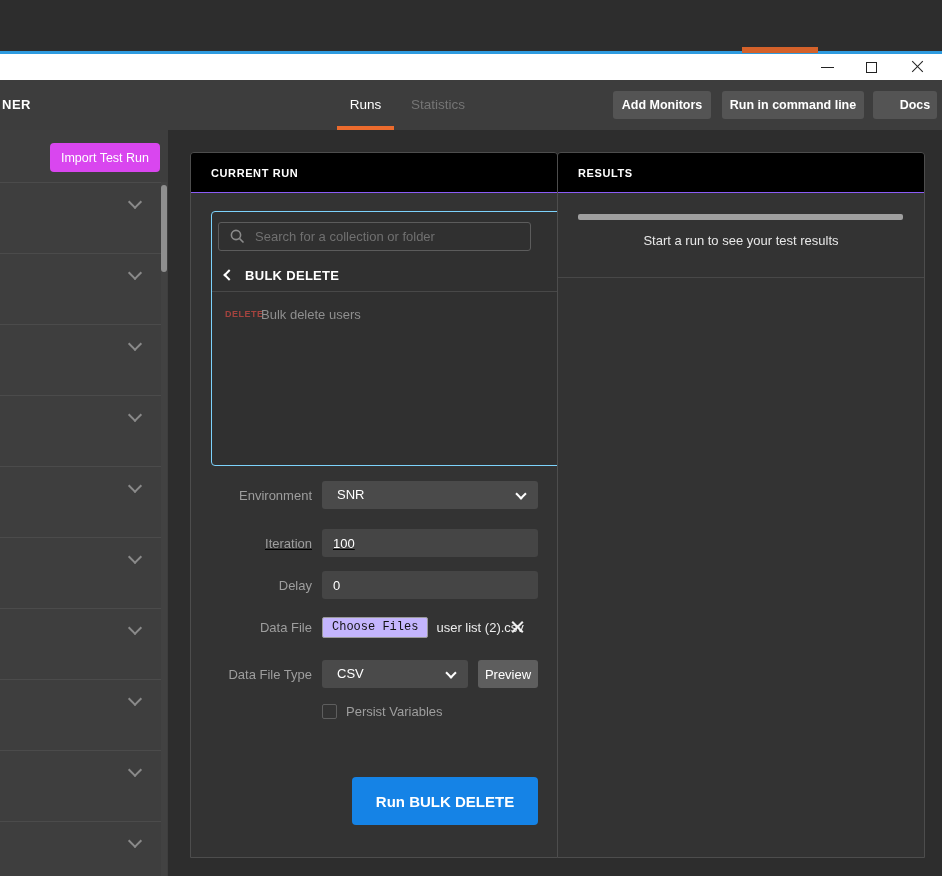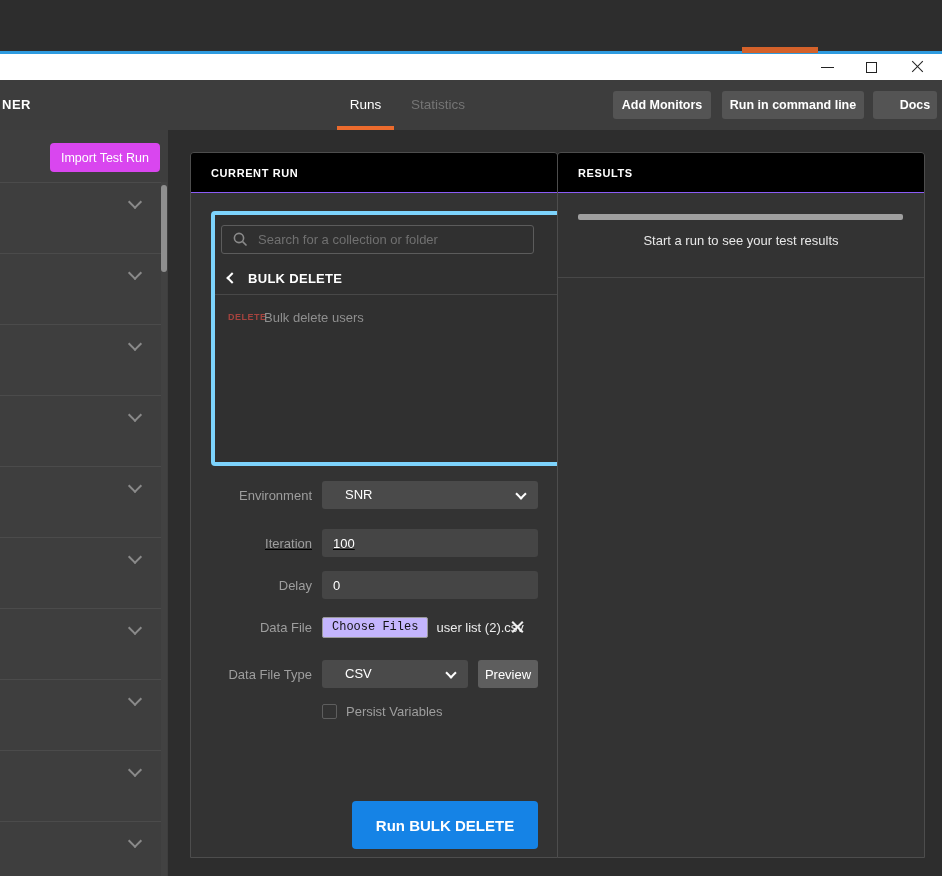--- a/index.html
+++ b/index.html
@@ -56,21 +56,21 @@
 
   
   .panel { position:absolute; top:152px; height:706px; background:#333333; border:1px solid #4d4d4d; border-radius:4px 4px 0 0; }
   .panel-cr { left:190px; width:368px; }
   .panel-rs { left:557px; width:368px; }
   .panel-header { height:40px; background:#000000; border-bottom:1px solid #8b5cf6; border-radius:3px 3px 0 0;
                   line-height:40px; padding-left:20px; color:#fff; font-size:11px; font-weight:700; letter-spacing:.6px; }
 
   
   .coll-box { position:absolute; left:20px; top:58px; width:380px; height:255px; background:#303030;
-              border:4px solid #7dd3fc; border-radius:4px; }
+              border:1px solid #7dd3fc; border-radius:4px; }
   .search-wrap { position:absolute; left:6px; top:10px; width:313px; height:29px; }
   .search-input { width:100%; height:100%; background:transparent; border:1px solid #5c5c5c; border-radius:3px;
                   color:#ddd; font-size:13px; padding:0 8px 0 36px; font-family:inherit; outline:none; }
   .search-input::placeholder { color:#707070; }
   .search-icon { position:absolute; left:11px; top:6px; }
   .coll-head { position:absolute; left:0; top:47px; width:100%; height:33px; display:flex; align-items:center;
                padding-left:13px; border-bottom:1px solid #484848; color:#fff; font-size:13px; font-weight:600;
                letter-spacing:.3px; cursor:pointer; }
   .back-chev { width:8px; height:8px; border-right:2px solid #fff; border-bottom:2px solid #fff;
                transform:rotate(135deg); margin-right:12px; }
@@ -78,39 +78,39 @@
              padding-left:13px; cursor:pointer; }
   .req-method { color:#a5433e; font-size:9px; font-weight:700; letter-spacing:.5px; width:36px; }
   .req-name { color:#8f8f8f; font-size:13px; }
 
   
   .form-row { position:absolute; left:0; width:347px; height:28px; display:flex; align-items:center; }
   .form-label { width:131px; text-align:right; padding-right:10px; color:#9e9e9e; font-size:13px; }
   .row-env { top:328px; } .row-iter { top:376px;text-decoration:underline; } .row-delay { top:418px; }
   .row-file { top:462px; height:24px; } .row-ftype { top:507px; } .row-persist { top:550px; height:16px; }
   .ctl-select { position:relative; width:216px; height:28px; background:#4a4a4a; border-radius:3px; color:#fff;
-                font-size:13px; line-height:28px; padding-left:23px; cursor:pointer; }
+                font-size:13px; line-height:28px; padding-left:15px; cursor:pointer; }
   .sel-chev { position:absolute; right:13px; top:9px; width:8px; height:8px;
               border-right:2px solid #fff; border-bottom:2px solid #fff; transform:rotate(45deg); }
   .ctl-input { width:216px; height:28px; background:#454545; border:none; border-radius:3px; color:#fff;
                font-size:13px; padding-left:11px; font-family:inherit; outline:none; }
   .choose-btn { height:21px; background:#c4b5fd; border:1px solid #9a9a9a; border-radius:2px; color:#111;
                 font-size:12px; padding:0 9px; font-family:Liberation Mono, monospace; cursor:pointer; }
   .file-name { color:#ececec; font-size:13px; margin-left:8px; }
   .file-clear { position:absolute; right:14px; top:5px; width:13px; height:13px; cursor:pointer; }
   .file-clear i, .file-clear b { position:absolute; left:-1px; top:5.5px; width:15px; border-top:2px solid #eee; }
   .file-clear i { transform:rotate(45deg); } .file-clear b { transform:rotate(-45deg); }
   .sel-small { width:146px; }
   .preview-btn { position:absolute; left:287px; top:0; width:60px; height:28px; background:#5e5e5e; border:none;
                  border-radius:3px; color:#fff; font-size:13px; font-family:inherit; cursor:pointer; }
   .checkbox { width:15px; height:15px; border:1px solid #5e5e5e; border-radius:2px; background:transparent;
               margin-left:131px; cursor:pointer; }
   .persist-label { color:#9e9e9e; font-size:13px; margin-left:9px; }
   .run-btn { position:absolute; left:161px; top:624px; width:186px; height:48px; background:#1583e6; border:none;
-             border-radius:4px; color:#fff; font-size:15px; font-weight:700; font-family:inherit; cursor:pointer;margin-top:24px; }
+             border-radius:4px; color:#fff; font-size:15px; font-weight:700; font-family:inherit; cursor:pointer; }
 
   
   .progress { position:absolute; left:20px; top:61px; width:325px; height:6px; background:#9f9f9f; border-radius:2px; }
   .empty-msg { position:absolute; left:0; top:80px; width:100%; text-align:center; color:#e8e8e8; font-size:13px; }
   .rs-sep { position:absolute; left:0; top:124px; width:100%; border-top:1px solid #484848; }
 </style>
 </head>
 <body>
 
 <div class="screen">

